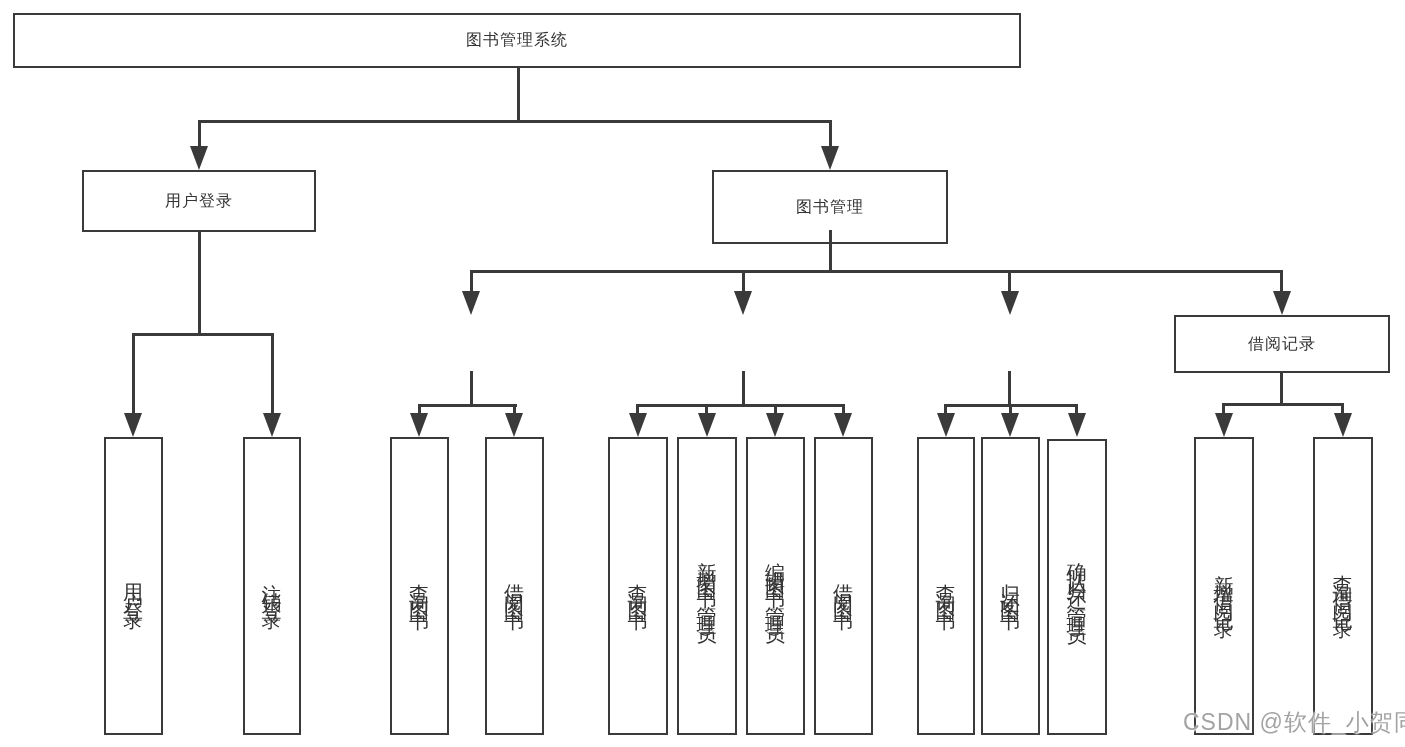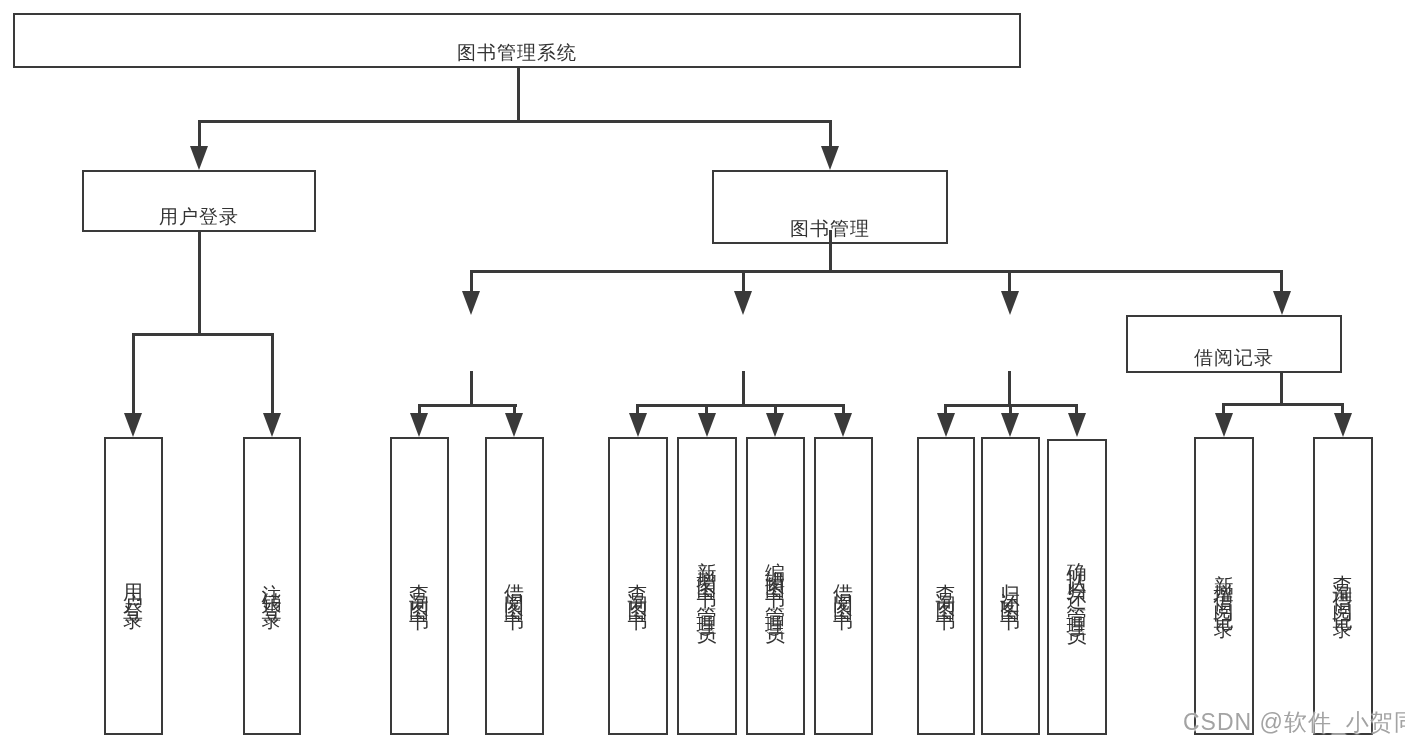--- a/index.html
+++ b/index.html
@@ -11,21 +11,21 @@
   html,body{margin:0;padding:0;background:var(--background);}
   #canvas{
     position:relative;width:1405px;height:747px;background:var(--background);
     font-family:"Liberation Sans","DejaVu Sans",sans-serif;color:var(--text);
     overflow:hidden;
   }
   .box{
     position:absolute;box-sizing:border-box;border:2.5px solid var(--line);
     background:#fff;display:flex;align-items:center;justify-content:center;
   }
-  .hbox{font-size:19px;letter-spacing:1px;align-items:flex-end;}
+  .hbox{font-size:16px;letter-spacing:1px;}
   .vbox{
     writing-mode:vertical-rl;text-orientation:mixed;
     font-size:20px;letter-spacing:9px;line-height:1;
   }
   .hline{position:absolute;background:var(--line);height:3px;}
   .vline{position:absolute;background:var(--line);width:3px;}
   .arrow{
     position:absolute;width:0;height:0;
     border-left:9px solid transparent;border-right:9px solid transparent;
     border-top:24px solid var(--line);
@@ -70,21 +70,21 @@
   <div class="hline" style="left:470px;top:270px;width:813px"></div>
   <div class="vline" style="left:470px;top:270px;height:24px"></div>
   <div class="arrow" style="left:462px;top:291px"></div>
   <div class="vline" style="left:742px;top:270px;height:24px"></div>
   <div class="arrow" style="left:734px;top:291px"></div>
   <div class="vline" style="left:1008px;top:270px;height:24px"></div>
   <div class="arrow" style="left:1001px;top:291px"></div>
   <div class="vline" style="left:1280px;top:270px;height:24px"></div>
   <div class="arrow" style="left:1273px;top:291px"></div>
 
-  <div class="box hbox" style="left:1126px;top:315px;width:216px;height:58px">
+  <div class="box hbox" style="left:1174px;top:315px;width:216px;height:58px">
     <span>借阅记录</span>
   </div>
 
   <div class="vline" style="left:470px;top:371px;height:36px"></div>
   <div class="hline" style="left:418px;top:404px;width:99px"></div>
   <div class="vline" style="left:418px;top:404px;height:10px"></div>
   <div class="arrow" style="left:410px;top:413px"></div>
   <div class="vline" style="left:513px;top:404px;height:10px"></div>
   <div class="arrow" style="left:505px;top:413px"></div>
 

